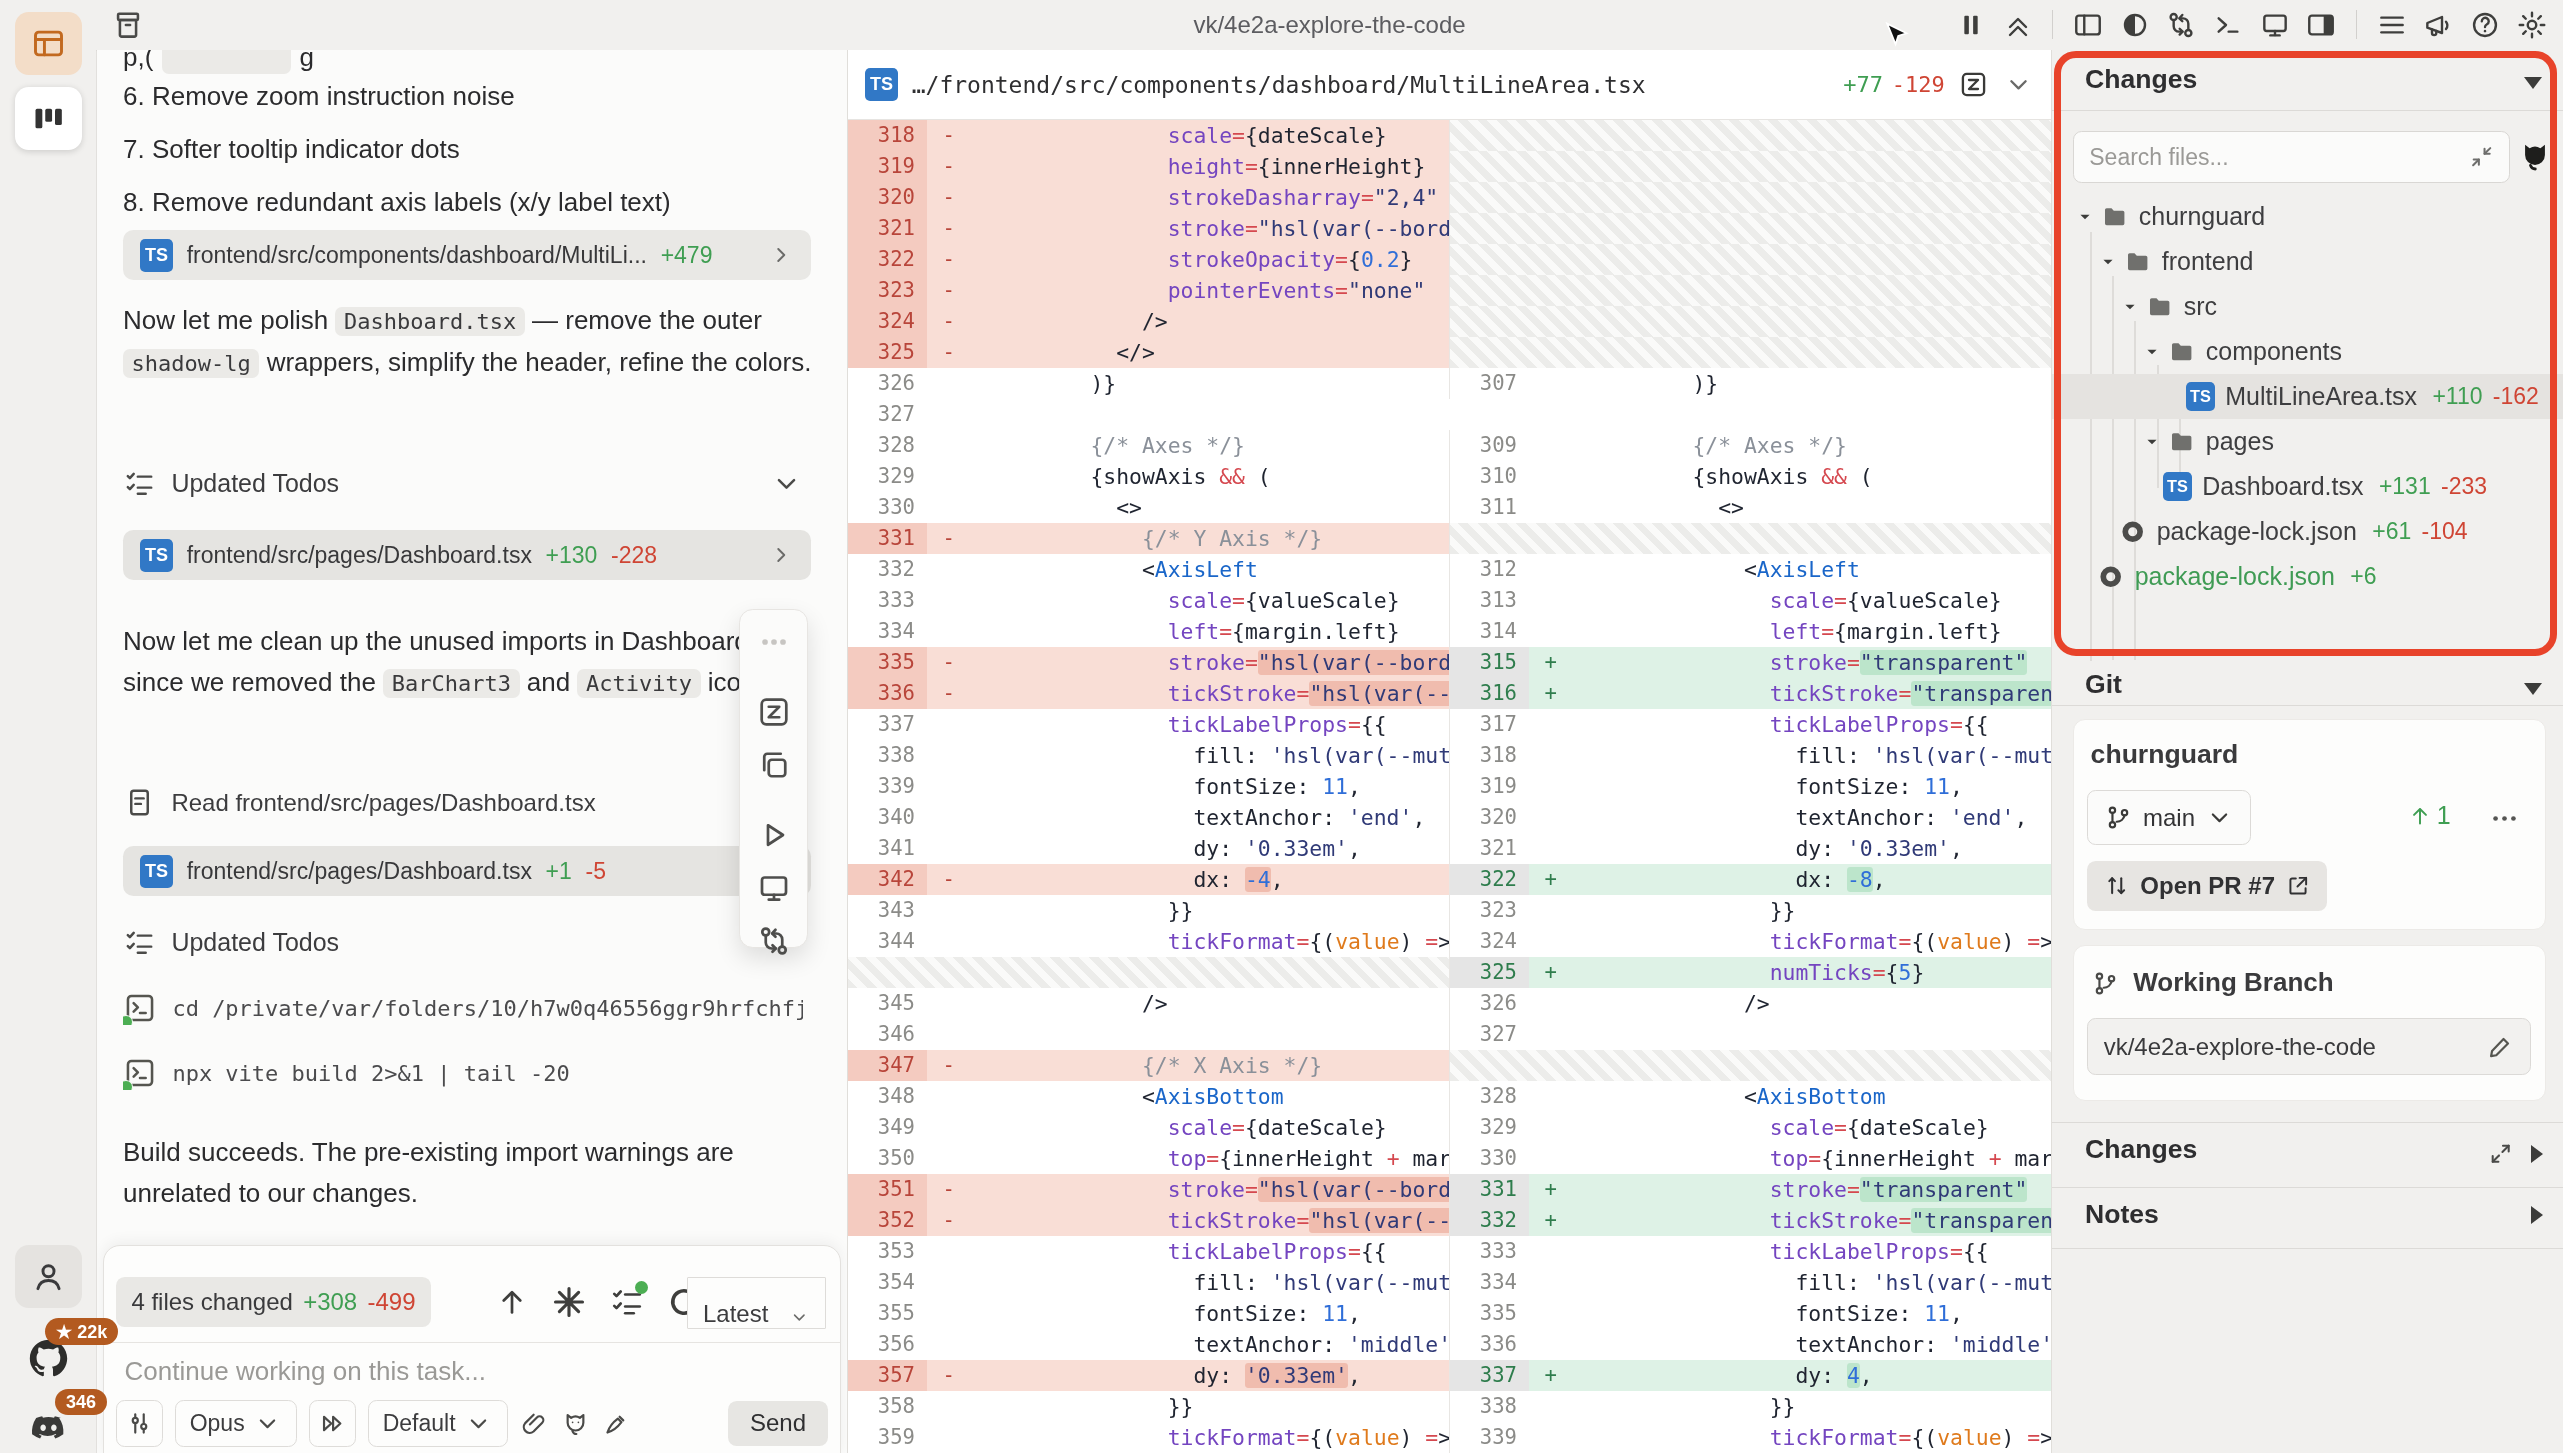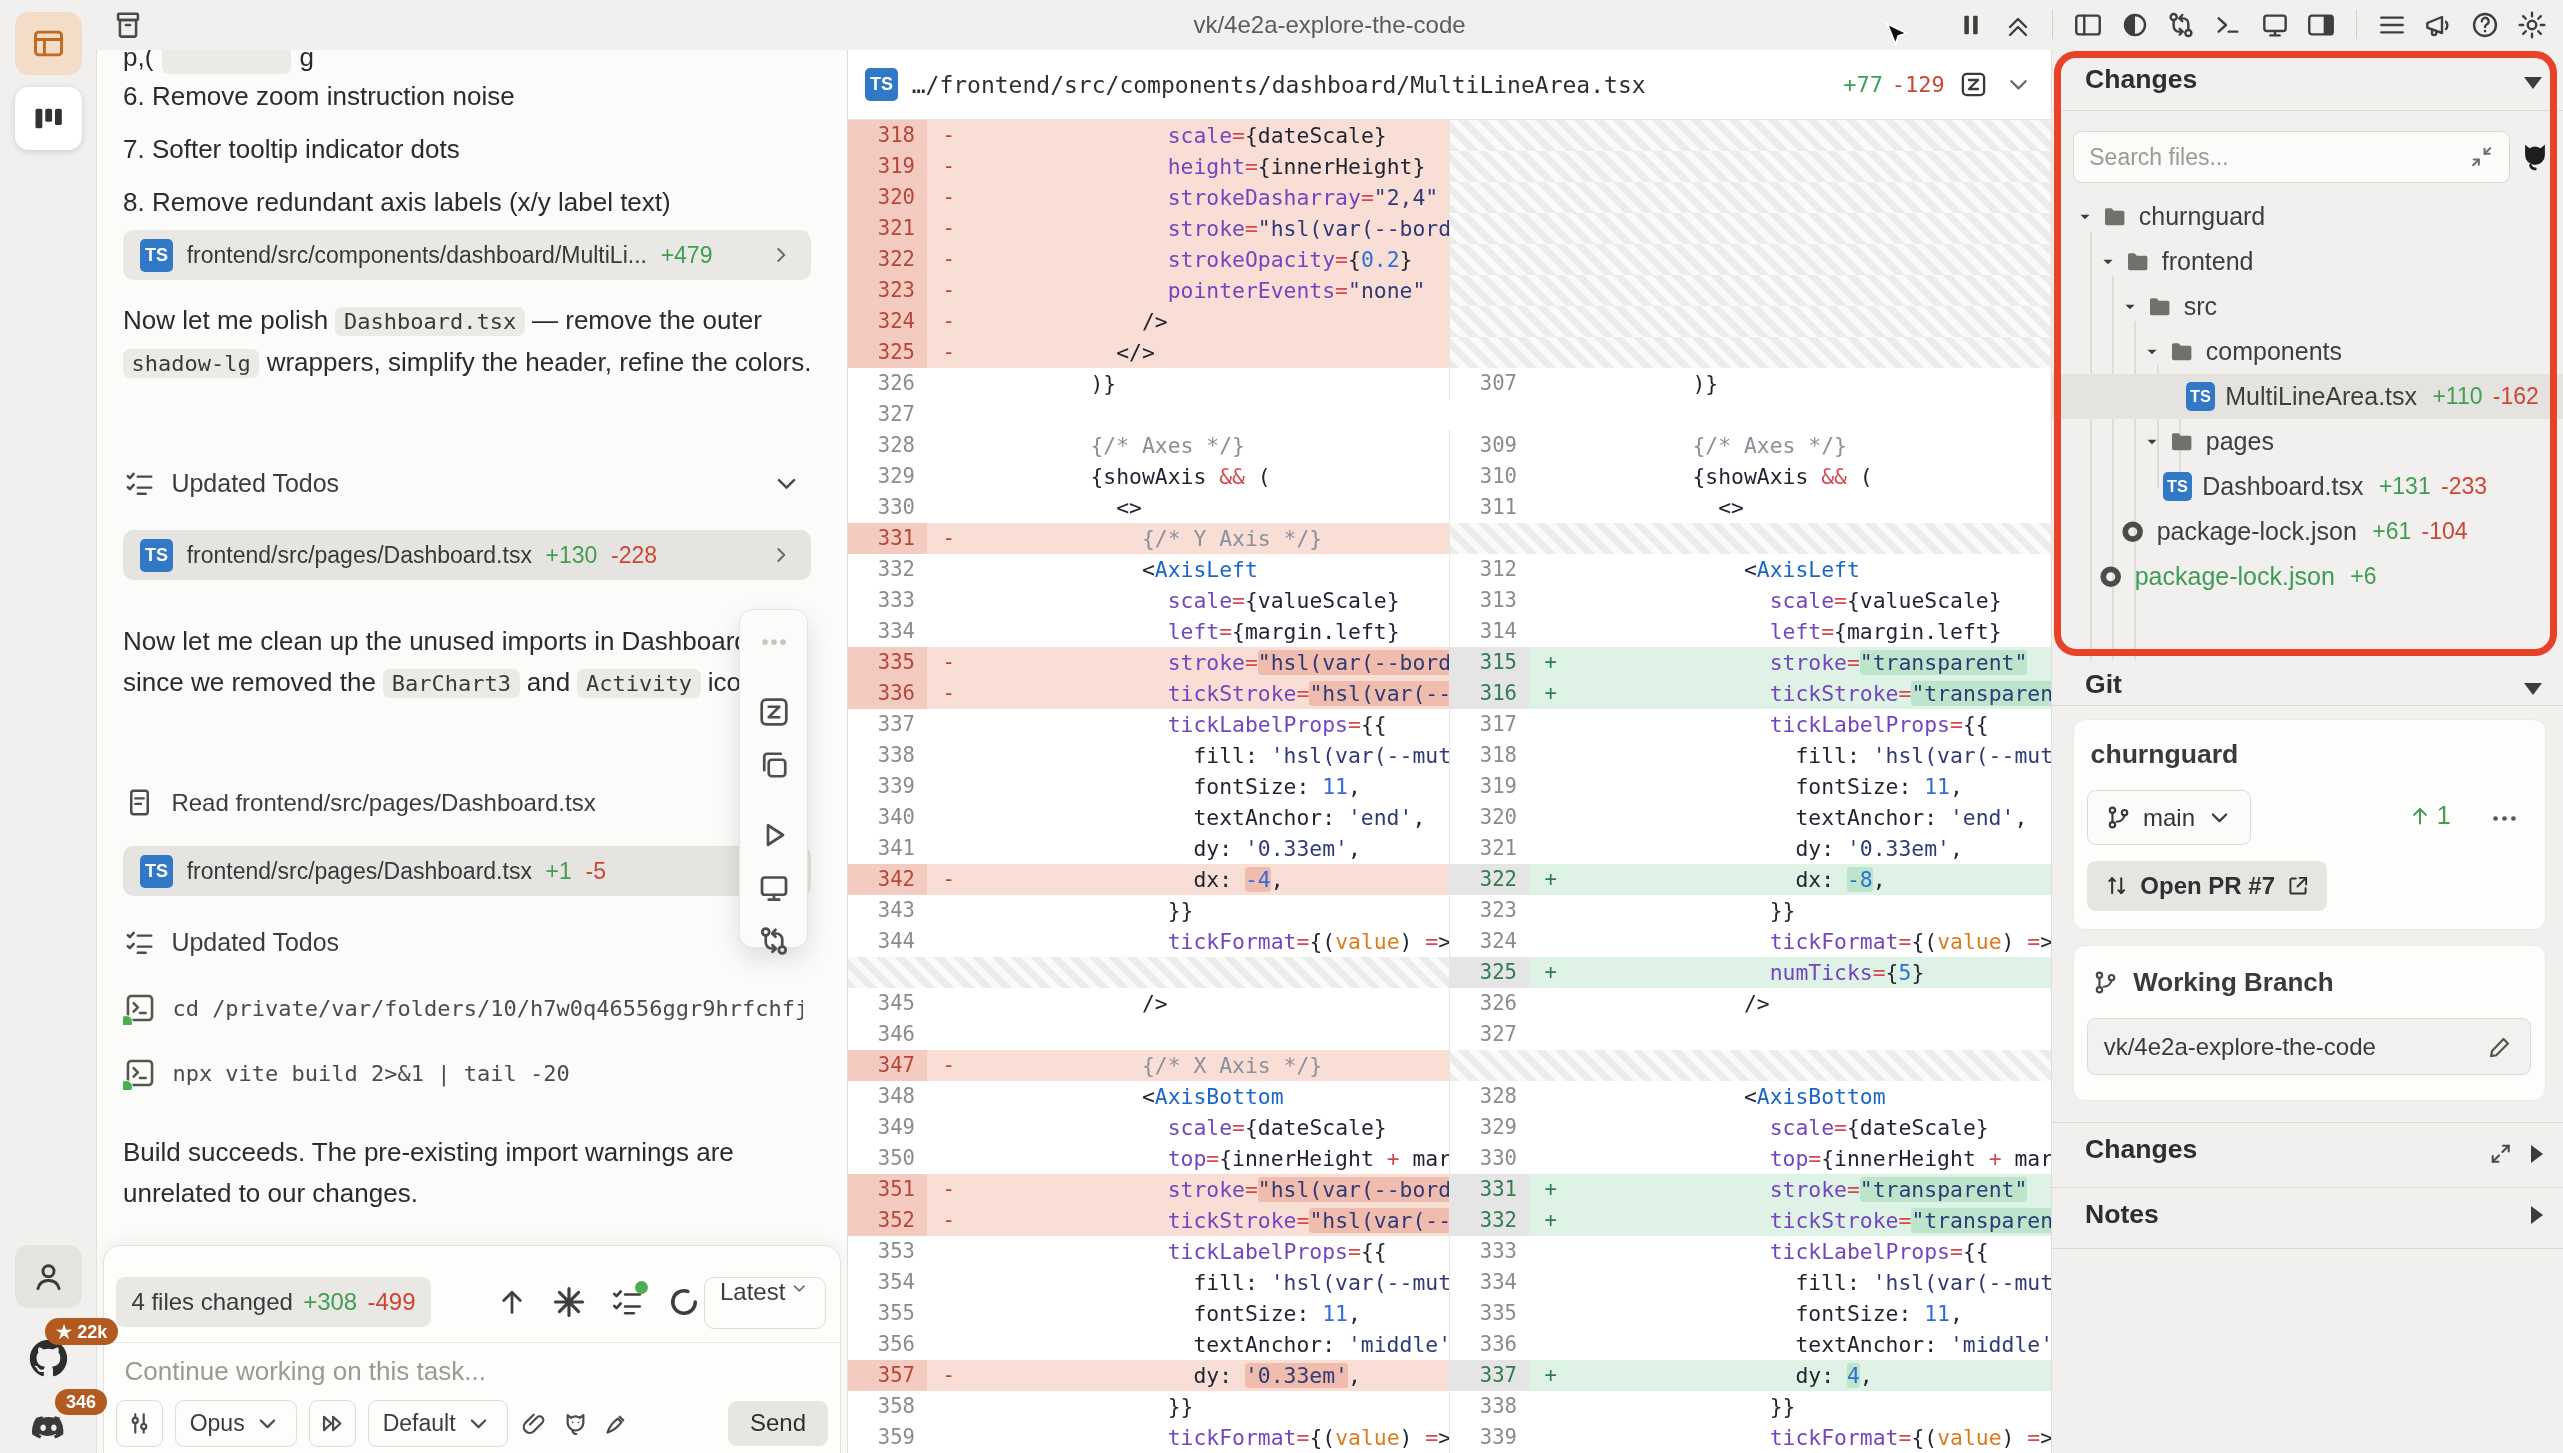--- a/index.html
+++ b/index.html
@@ -48,21 +48,21 @@
   .float-toolbar{position:absolute;left:642px;top:559px;width:67px;height:310px;background:#fbfbfa;border:0.9px solid #e7e5e2;border-radius:13.7px;
       box-shadow:0 10.3px 24px rgba(0,0,0,.12);display:flex;flex-direction:column;align-items:center;padding:13.7px 0;gap:17px;z-index:5}
   .float-toolbar .icn{width:36px;height:36px;color:#4e4e4c;cursor:pointer}
   .ft-div{width:36px;height:0.9px;background:#e3e1de}
 
   
   .composer{position:absolute;left:6px;top:1195px;width:736px;height:209px;background:#fdfdfc;border:0.9px solid #e3e1de;border-radius:17px 17px 0 0;box-shadow:0 -3.4px 13.7px rgba(0,0,0,.05)}
   .comp-pill{position:absolute;left:12px;top:31px;height:50px;background:#e9e8e5;border-radius:8.6px;display:flex;align-items:center;gap:10.3px;padding:0 15.4px;font-size:24px;color:#3a3a3c}
   .comp-ic{position:absolute;top:38px;width:36px;height:36px;color:#3e3e3c;cursor:pointer}
   .cl-dot{position:absolute;width:13.7px;height:13.7px;border-radius:50%;background:#4cae53;right:-3.4px;top:-3.4px}
-  .latest-btn{position:absolute;right:13.7px;top:31px;height:50px;border:0.9px solid #dedcd9;border-radius:10px;background:#fdfdfc;display:flex;align-items:flex-start;gap:4px;padding:0 15.4px;font-size:24px;color:#3c3c3e;cursor:pointer}
+  .latest-btn{position:absolute;right:13.7px;top:31px;height:50px;border:0.9px solid #dedcd9;border-radius:1px;background:#fdfdfc;display:flex;align-items:flex-end;gap:21px;padding:0 15.4px;font-size:24px;color:#3c3c3e;cursor:pointer}
   .comp-div{position:absolute;left:0;right:0;top:96px;height:0.9px;background:#e6e4e1}
   .comp-ph{position:absolute;left:20.6px;top:110px;font-size:26px;color:#9a9996}
   .comp-bar{position:absolute;left:12px;right:12px;top:154px;height:46px;display:flex;gap:12px;align-items:center}
   .cbtn{height:45px;border:0.9px solid #dedcd9;border-radius:8.6px;background:#fdfdfc;display:flex;align-items:center;gap:8.6px;padding:0 13.7px;font-size:23px;color:#3c3c3e;cursor:pointer}
   .cbtn.ic-only{width:45px;padding:0;justify-content:center}
   .cbtn .icn,.plain-ic{width:29px;height:29px;color:#4a4a48}
   .plain-ic{cursor:pointer}
   .send-btn{margin-left:auto;height:45px;background:#e7e6e3;border:none;border-radius:8.6px;padding:0 22px;font-size:24px;color:#2f2f31;display:flex;align-items:center;cursor:pointer}
   .chev-sm{width:20.6px;height:20.6px;color:#6b6b69}
 
@@ -107,21 +107,21 @@
   .trow .ts-badge{width:29px;height:29px;font-size:16.3px;margin-right:10.3px}
   .tstats{margin-left:15.4px;font-size:23px;display:flex;gap:10.3px}
   .guide{position:absolute;width:1.7px;background:#dedcd9}
   .gitcard{position:absolute;left:20.6px;width:471px;background:#fdfdfc;border-radius:12px;border:0.9px solid #eceae7}
   .branch-btn{position:absolute;left:13.7px;top:70px;height:53px;border:0.9px solid #dcdad7;border-radius:8.6px;background:#fbfbfa;display:flex;align-items:center;gap:10.3px;padding:0 15.4px;font-size:24px;color:#333335;cursor:pointer}
   .branch-btn .icn{width:29px;height:29px;color:#3a3a38}
   .pr-btn{position:absolute;left:13.7px;top:141px;height:50px;background:#e7e5e2;border-radius:8.6px;display:flex;align-items:center;gap:10.3px;padding:0 15.4px;font-size:24px;font-weight:bold;color:#313133;cursor:pointer}
   .pr-btn .icn{width:27.4px;height:27.4px;color:#313133}
   .ahead{position:absolute;right:94px;top:81px;display:flex;align-items:center;gap:3.4px;color:#3f9e52;font-size:25px}
   .ahead .icn{width:26px;height:26px}
-  .wb-head{position:absolute;left:17px;top:20.6px;display:flex;gap:13.7px;align-items:center;font-size:26px;font-weight:bold;color:#3a3a3c}
+  .wb-head{position:absolute;left:17px;top:20.6px;display:flex;gap:13.7px;align-items:flex-end;font-size:26px;font-weight:bold;color:#3a3a3c}
   .wb-head .icn{width:29px;height:29px;color:#4a4a48}
   .wb-input{position:absolute;left:13.7px;right:13.7px;top:72px;height:55px;background:#f2f1ef;border:0.9px solid #dcdad7;border-radius:8.6px;display:flex;align-items:center;padding:0 15.4px;font-size:24px;color:#3a3a3c}
   .wb-input .icn{margin-left:auto;width:29px;height:29px;color:#55554f;cursor:pointer}
   .sec-ics{position:absolute;right:20.6px;display:flex;gap:17px;align-items:center}
   .sec-ics .icn{width:27.4px;height:27.4px;color:#4a4a48;cursor:pointer}
 
   .red-ring{position:absolute;left:2054px;top:51px;width:489px;height:591px;border:7.7px solid #e8432a;border-radius:22px;z-index:40;pointer-events:none}
   .cursor{position:absolute;left:1882px;top:20.6px;width:31px;height:31px;z-index:60;pointer-events:none}
 </style>
 </head>

